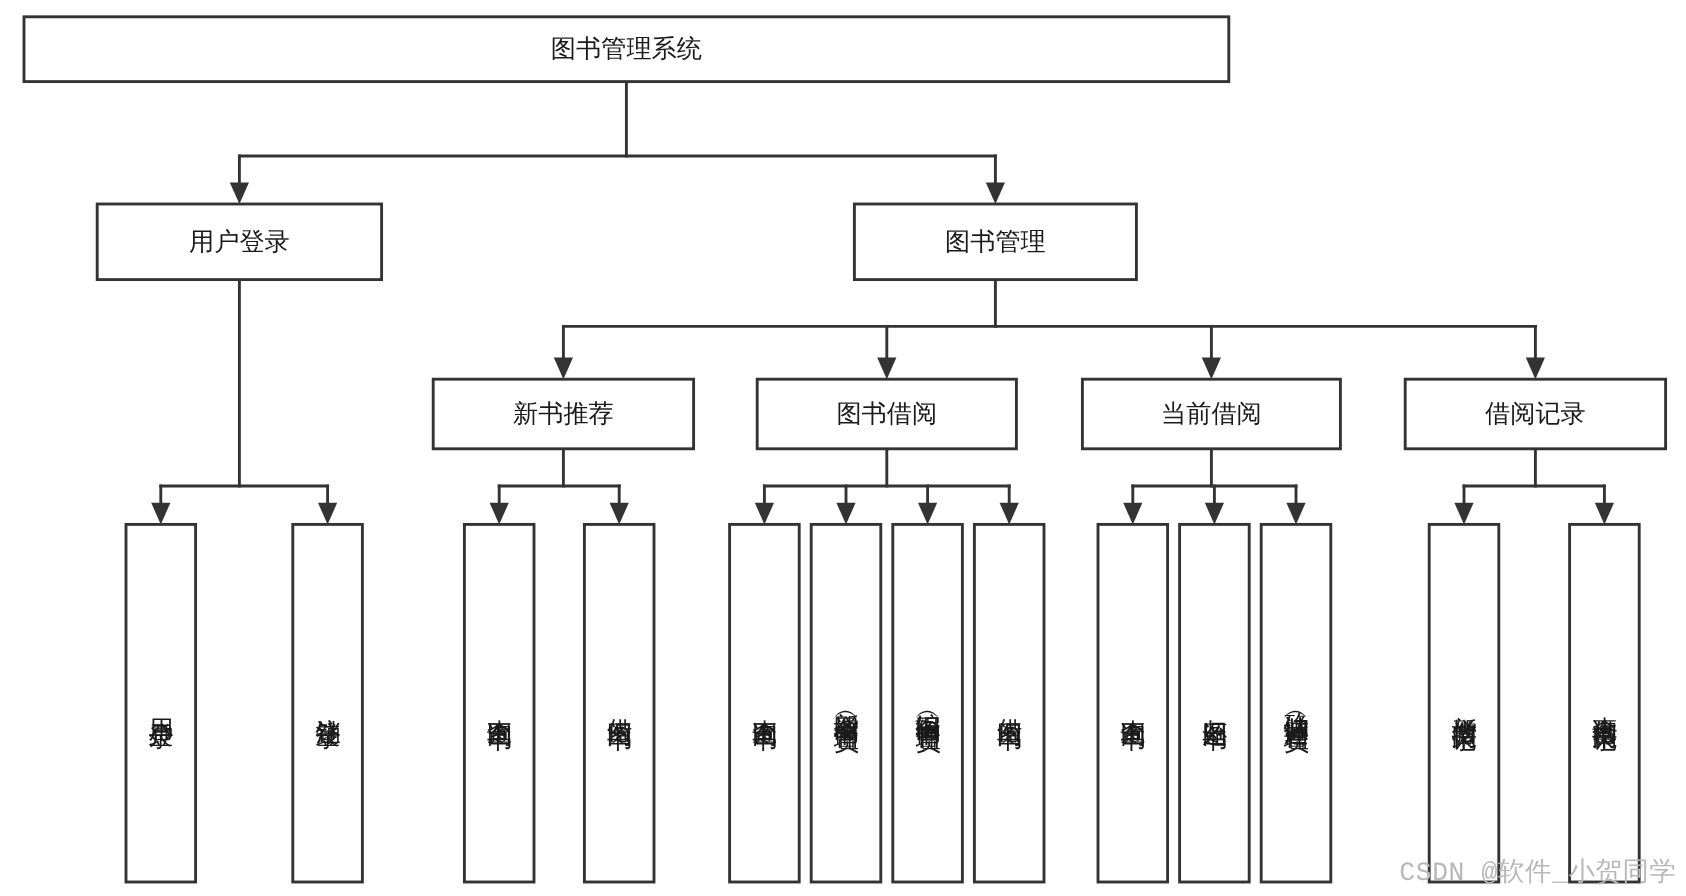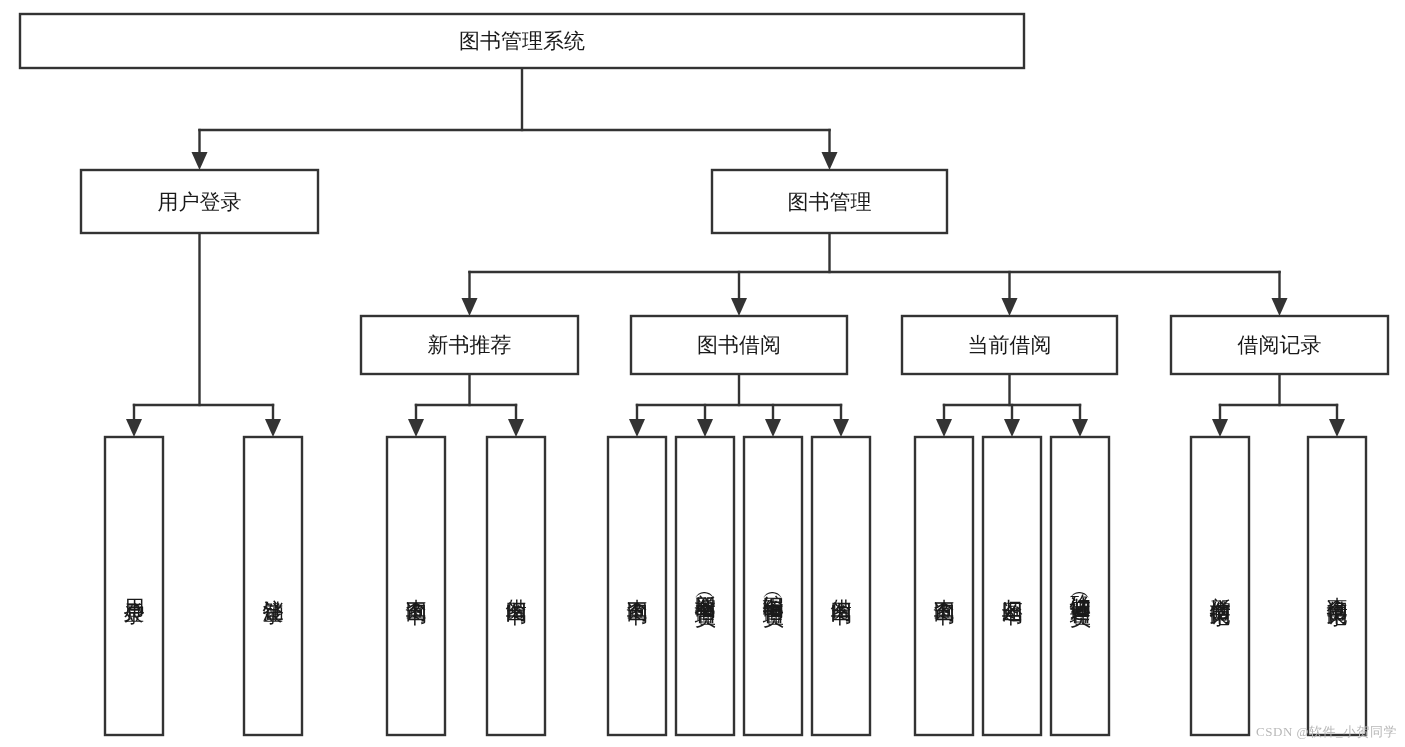--- a/index.html
+++ b/index.html
@@ -61,22 +61,22 @@
     line-height: 1.08;
     letter-spacing: 2px;
     color: #1a1a1a;
     white-space: nowrap;
     pointer-events: none;
   }
   .watermark {
     position: absolute;
     right: 8px;
     bottom: 6px;
-    font-family: Liberation Serif, serif;
-    font-size: 13px;
+    font-family: Liberation Mono, monospace;
+    font-size: 22px;
     color: #b8b8b8;
     letter-spacing: 0.5px;
     user-select: none;
   }
 </style>
 </head>
 <body>
 
 <div id="diagram-root">
 

